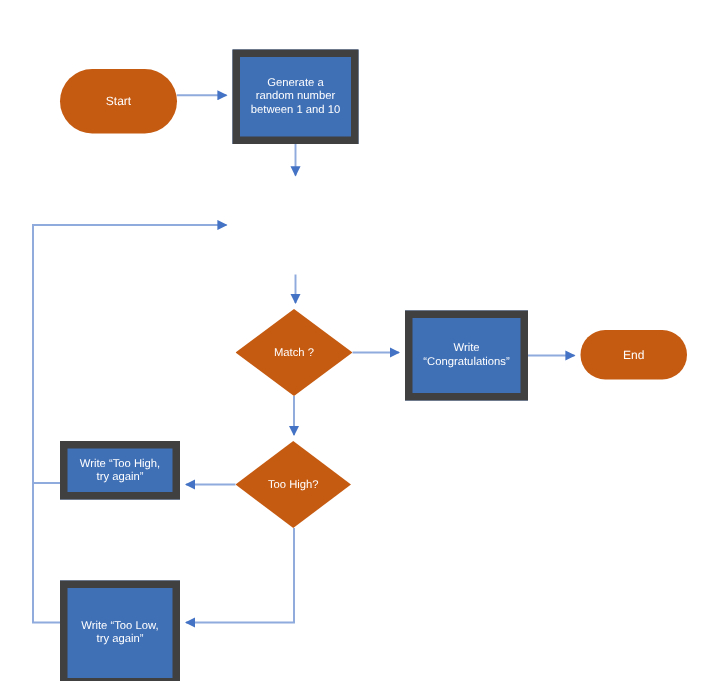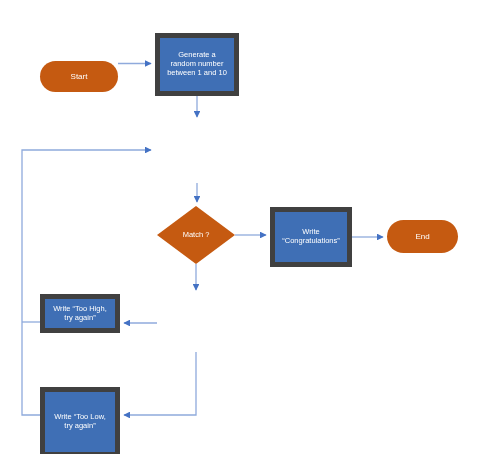--- a/index.html
+++ b/index.html
@@ -118,21 +118,21 @@
       <path d="M 157 323 L 124 323" marker-end="url(#arrow)"></path>
 
       <path d="M 196 352 L 196 415 L 124 415" marker-end="url(#arrow)"></path>
 
       <path d="M 40 322 L 22 322"></path>
 
       <path d="M 40 415 L 22 415 L 22 150 L 151 150" marker-end="url(#arrow)"></path>
     </g>
   </svg>
 
-  <div class="node pill" style="left:40px; top:46px; width:78px; height:31px; font-size:8px;margin-top:15px;">
+  <div class="node pill" style="left:40px; top:46px; width:78px; height:43px; font-size:8px;">
     <span class="lbl">Start</span>
   </div>
 
   <div class="node proc" style="left:155px; top:33px; width:84px; height:63px; font-size:7.5px;">
     <span class="lbl">Generate a
 random number
 between 1 and 10</span>
   </div>
 
 
@@ -143,20 +143,24 @@
 
   <div class="node proc" style="left:270px; top:207px; width:82px; height:60px; font-size:7.5px;">
     <span class="lbl">Write
 “Congratulations”</span>
   </div>
 
   <div class="node pill" style="left:387px; top:220px; width:71px; height:33px; font-size:8px;text-align:center;">
     <span class="lbl">End</span>
   </div>
 
+  <div class="node decision" style="left:157px; top:294px; width:77px; height:58px; font-size:7.5px;">
+    <span class="dia"></span>
+    <span class="lbl">Too High?</span>
+  </div>
 
   <div class="node proc" style="left:40px; top:294px; width:80px; height:39px; font-size:7.5px;">
     <span class="lbl">Write “Too High,
 try again”</span>
   </div>
 
   <div class="node proc" style="left:40px; top:387px; width:80px; height:70px; font-size:7.5px;">
     <span class="lbl">Write “Too Low,
 try again”</span>
   </div>

